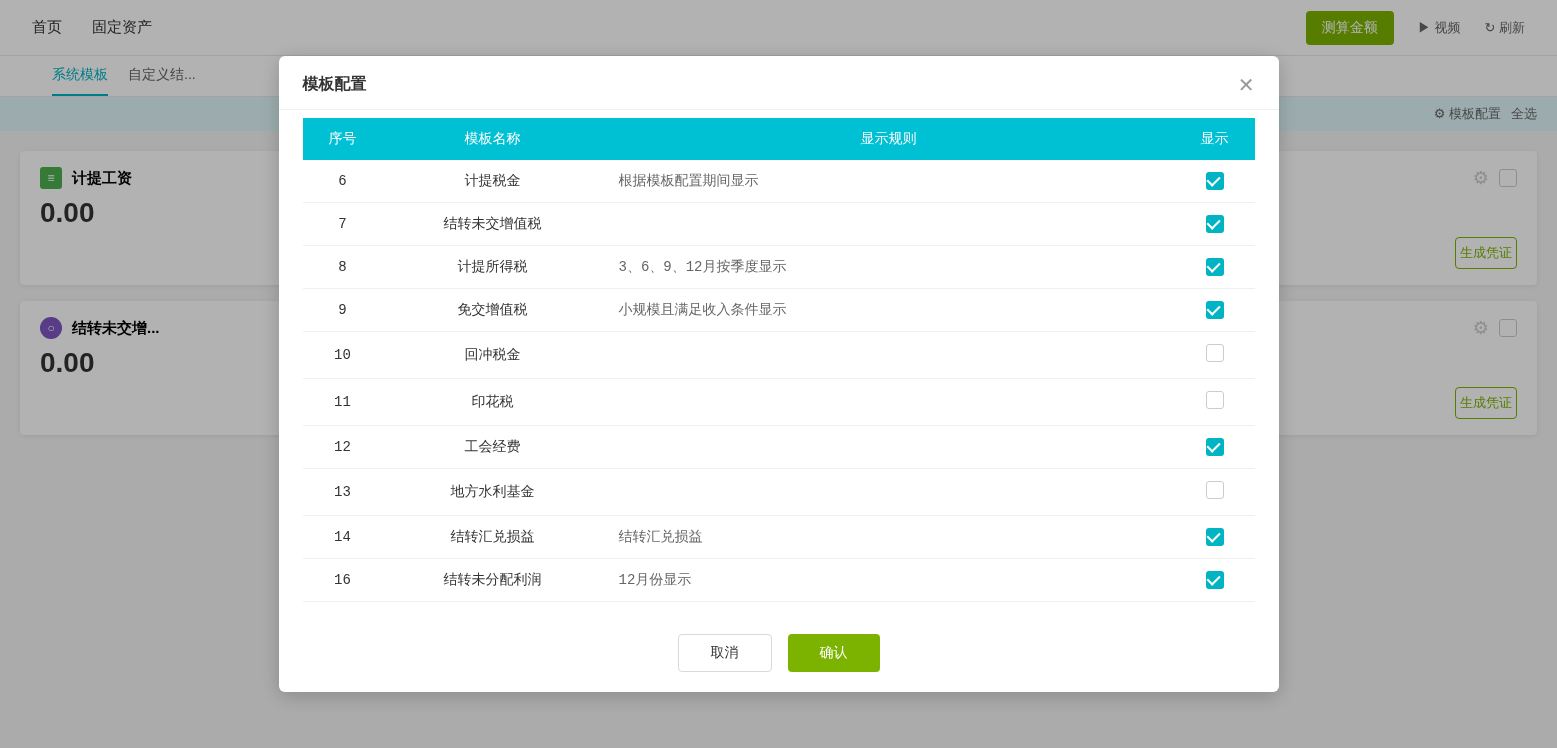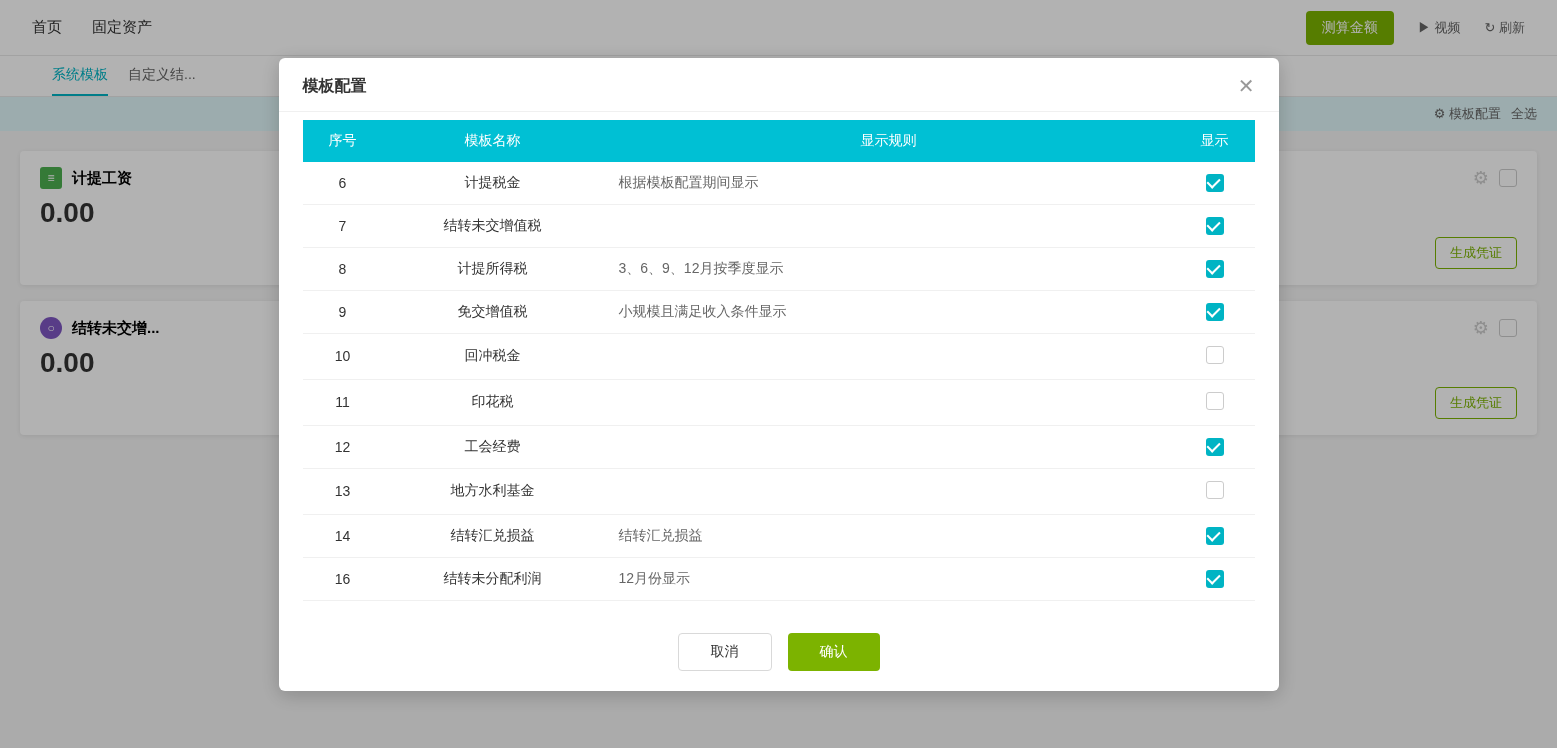--- a/index.html
+++ b/index.html
@@ -99,21 +99,21 @@
       padding: 8px 16px;
       border-radius: 4px;
       cursor: pointer;
       font-size: 14px;
     }
 
     .btn-gen {
       border: 1px solid #7cb300;
       color: #7cb300;
       background: #fff;
-      padding: 6px 14px;
+      padding: 6px 4px;
       border-radius: 4px;
       cursor: pointer;
       font-size: 13px;
     }
 
     .text-link {
       color: #666;
       cursor: pointer;
       font-size: 13px;
     }
@@ -168,20 +168,21 @@
       flex: 1;
       overflow-y: auto;
       padding: 0 24px 16px 24px;
     }
 
     
     .config-table {
       width: 100%;
       border-collapse: collapse;
       margin-top: 8px;
+      font-family: Liberation Mono, monospace;
     }
 
     .config-table thead tr {
       background: #00c0d4;
       color: #fff;
     }
 
     .config-table thead th {
       padding: 12px 16px;
       text-align: center;

